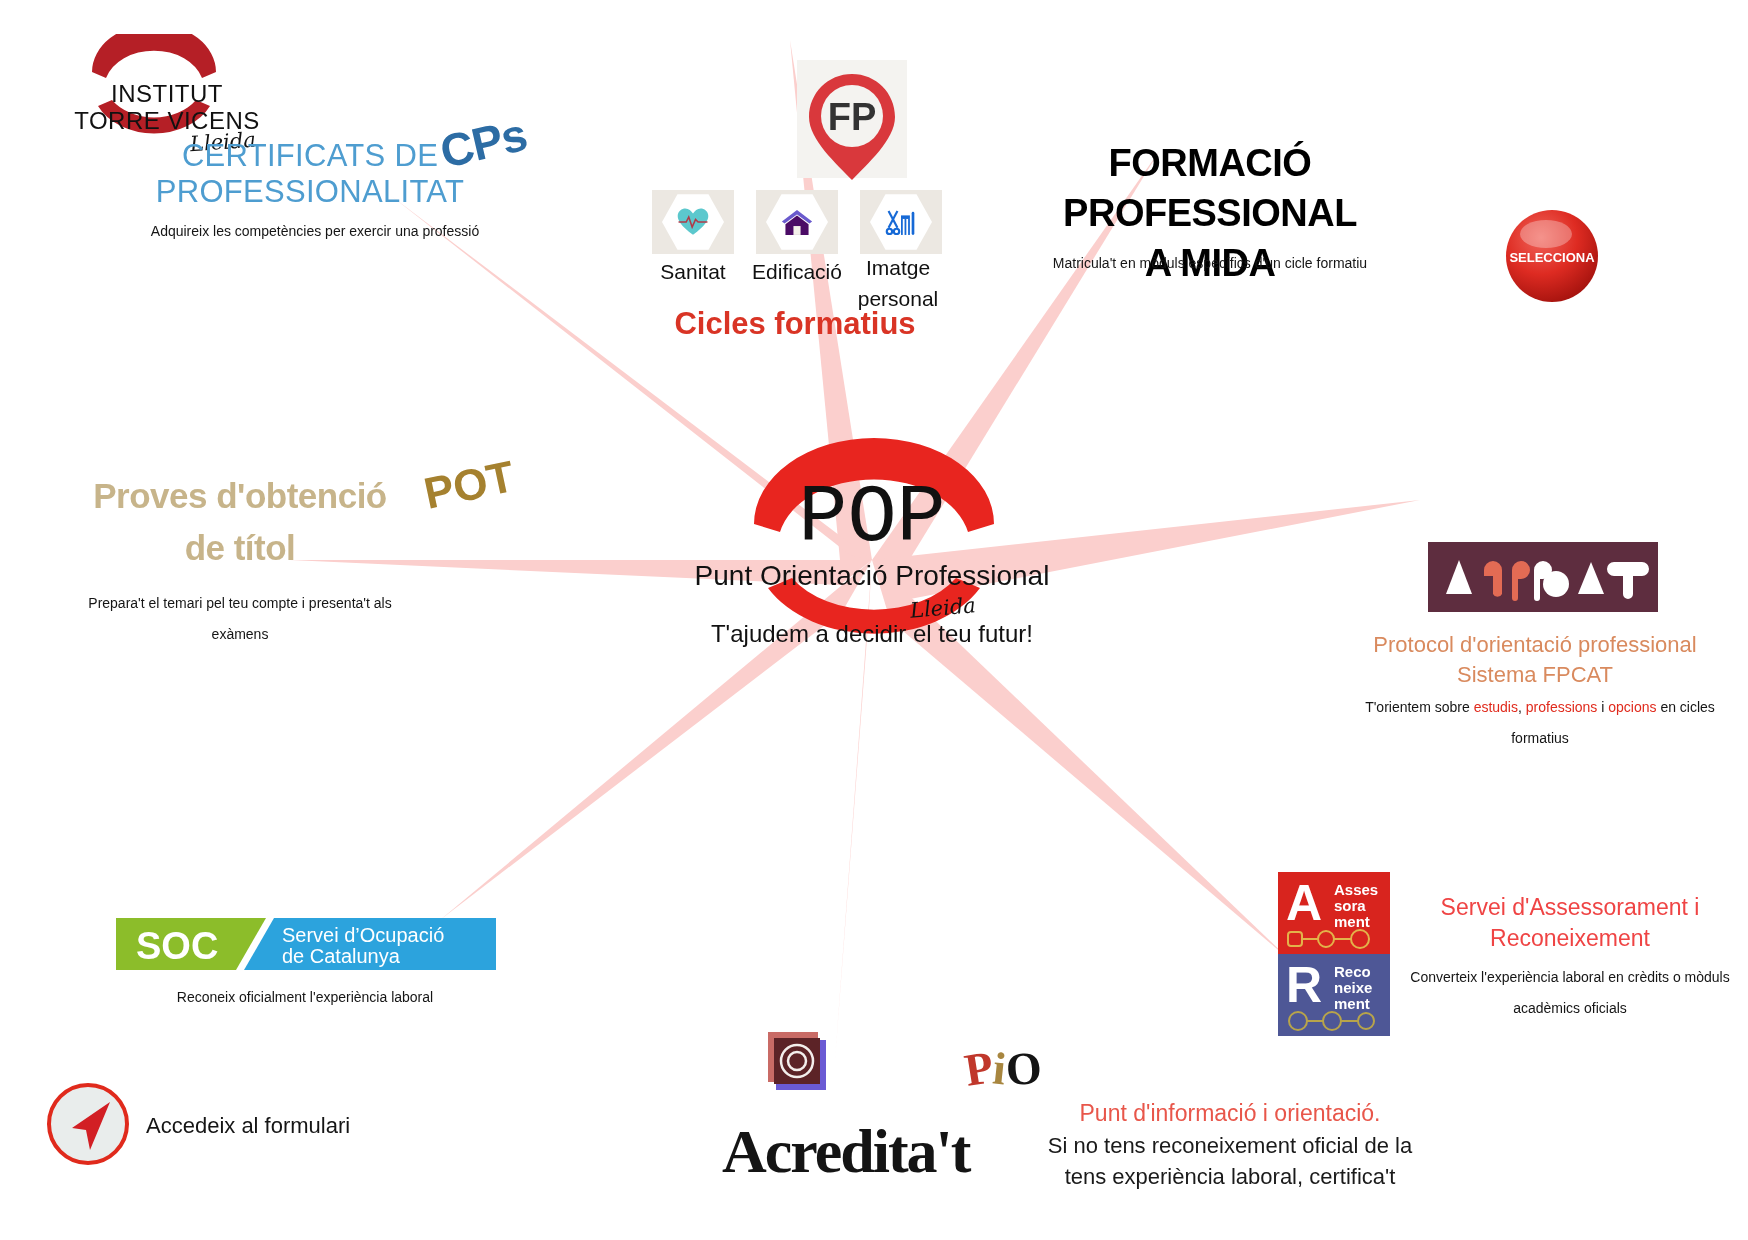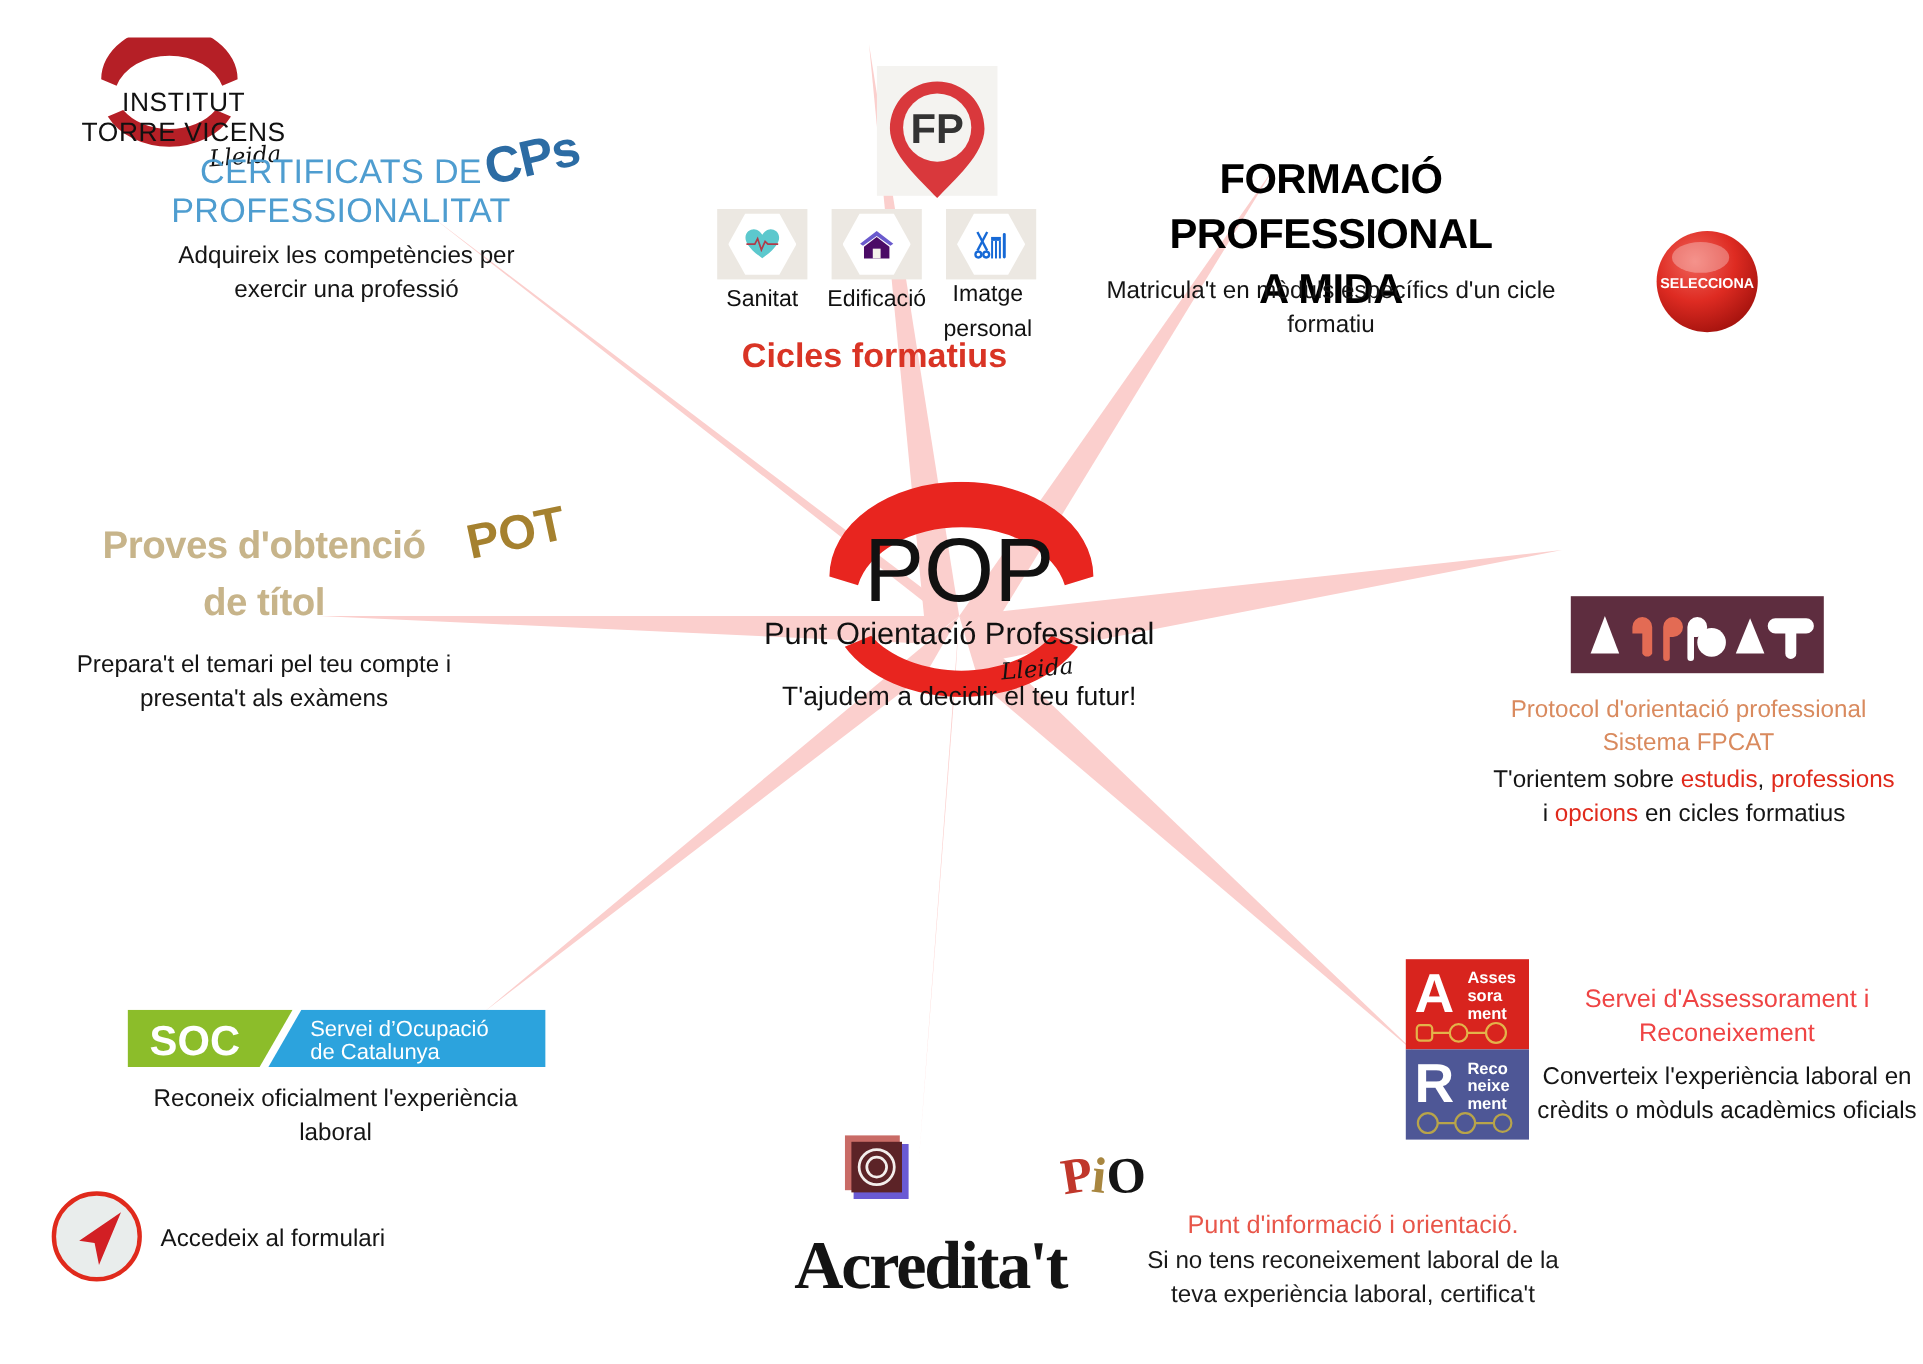--- a/index.html
+++ b/index.html
@@ -17,21 +17,21 @@
   .itv-ring{position:absolute;left:22px;top:0;width:140px;height:110px;}
   .itv-name{position:absolute;left:0;top:46px;width:210px;text-align:center;
     font-family:"Liberation Sans",sans-serif;font-size:24px;letter-spacing:.5px;
     line-height:27px;color:#111;}
   .itv-lleida{position:absolute;left:128px;top:96px;font-style:italic;font-size:21px;
     font-family:"DejaVu Serif",serif;color:#111;transform:rotate(-4deg);}
 
   
   .head-cond{font-family:"Liberation Sans Narrow","Liberation Sans",sans-serif;
     font-weight:bold;letter-spacing:-.5px;}
-  .body-txt{font-size:22px;line-height:31px;color:#151515;}
+  .body-txt{font-size:14px;line-height:31px;color:#151515;}
 
   
   .cps-title{left:140px;top:138px;width:340px;text-align:center;font-size:31px;
     line-height:36px;color:#4e9dd0;letter-spacing:.3px;}
   .cps-badge{left:440px;top:116px;font-size:46px;font-weight:bold;color:#2c6ca4;
     transform:rotate(-13deg);font-family:"Liberation Sans",sans-serif;letter-spacing:-1px;}
   .cps-desc{left:150px;top:216px;width:330px;text-align:center;}
 
   
   .fp-pin{left:767px;top:60px;width:110px;height:128px;padding-left:30px;}
@@ -214,21 +214,21 @@
   </div>
   <div class="abs pot-badge">POT</div>
   <div class="abs pot-desc body-txt">Prepara't el temari pel teu compte i presenta't als exàmens</div>
 
   <div class="abs" style="left:672px;top:438px;width:400px;height:240px;">
     <svg viewBox="0 0 400 210" width="400" height="210">
       <path d="M82 86 A120 86 0 0 1 322 86 L296 94 A96 66 0 0 0 108 94 Z" fill="#e8251f"></path>
       <path d="M96 150 A120 86 0 0 0 308 150 L284 140 A96 66 0 0 1 120 140 Z" fill="#e8251f"></path>
     </svg>
     <div class="abs" style="left:0;top:40px;width:400px;text-align:center;font-size:82px;
-         line-height:82px;color:#111;font-family:Liberation Sans, sans-serif;">POP</div>
+         line-height:82px;color:#111;font-family:Liberation Mono, monospace;">POP</div>
     <div class="abs" style="left:0;top:122px;width:400px;text-align:center;font-size:28px;
          color:#111;font-family:'Liberation Sans',sans-serif;">Punt Orientació Professional</div>
     <div class="abs" style="left:238px;top:158px;font-style:italic;font-size:21px;
          font-family:'DejaVu Serif',serif;color:#111;transform:rotate(-5deg);">Lleida</div>
   </div>
   <div class="abs" style="left:612px;top:620px;width:520px;text-align:center;font-size:24px;color:#111;">T'ajudem a decidir el teu futur!</div>
 
   <div class="abs afpcat-logo">
     <svg viewBox="0 0 230 70" width="230" height="70">
       <g fill="#ffffff">
@@ -276,21 +276,21 @@
       <rect x="0" y="0" width="50" height="50" fill="#c96b66"></rect>
       <rect x="8" y="8" width="50" height="50" fill="#6a5ad4"></rect>
       <rect x="6" y="6" width="46" height="46" fill="#5c2327"></rect>
       <circle cx="29" cy="29" r="16" fill="none" stroke="#f3eeec" stroke-width="2.5"></circle>
       <circle cx="29" cy="29" r="9" fill="none" stroke="#f3eeec" stroke-width="2.5"></circle>
     </svg>
   </div>
   <div class="abs acr-word">Acredita't</div>
   <div class="abs pio"><span class="p">P</span><span class="i">i</span><span class="o">O</span></div>
   <div class="abs pio-h">Punt d'informació i orientació.</div>
-  <div class="abs pio-desc">Si no tens reconeixement laboral de la teva experiència laboral, certifica't</div>
+  <div class="abs pio-desc">Si no tens reconeixement oficial de la tens experiència laboral, certifica't</div>
 
   <div class="abs ar-logo">
     <div class="ar-top">
       <div class="ar-big">A</div>
       <div class="ar-small">Asses<br>sora<br>ment</div>
       <svg style="position:absolute;left:6px;top:56px" width="100" height="22" viewBox="0 0 100 22">
         <g fill="none" stroke="#e3b34a" stroke-width="2">
           <rect x="4" y="4" width="14" height="14" rx="3"></rect>
           <circle cx="42" cy="11" r="8"></circle>
             <circle cx="76" cy="11" r="9"></circle>

